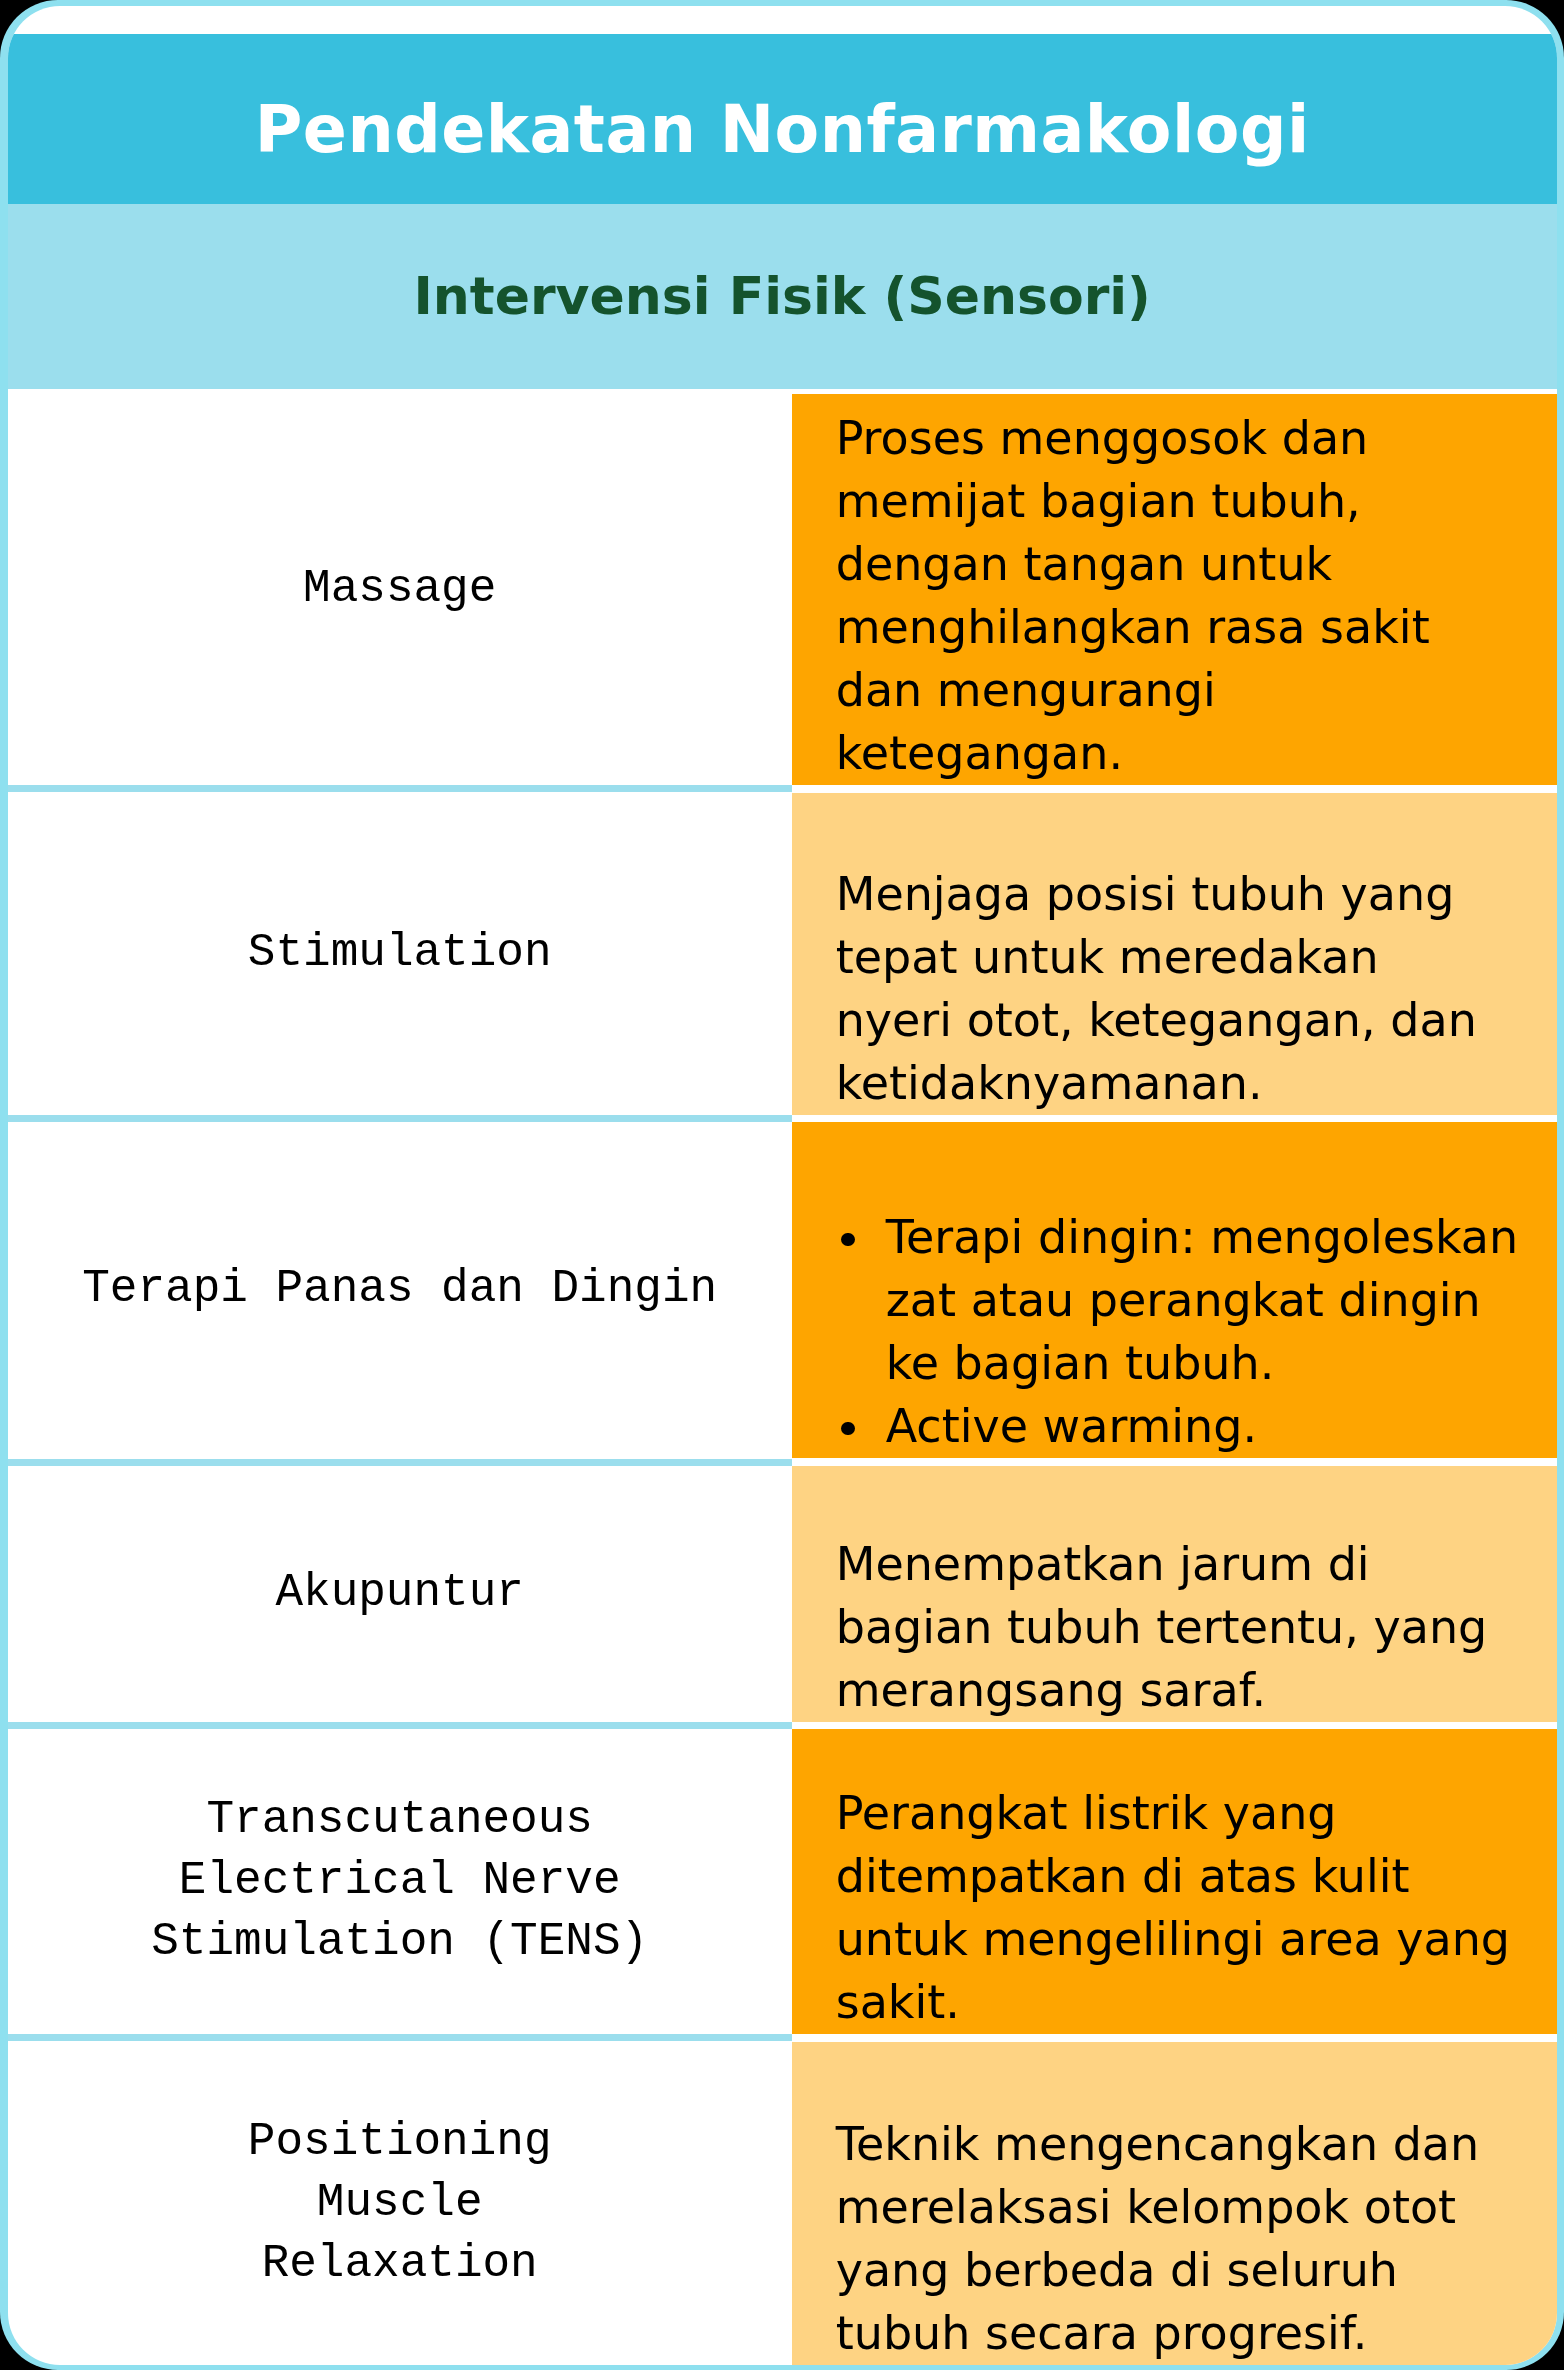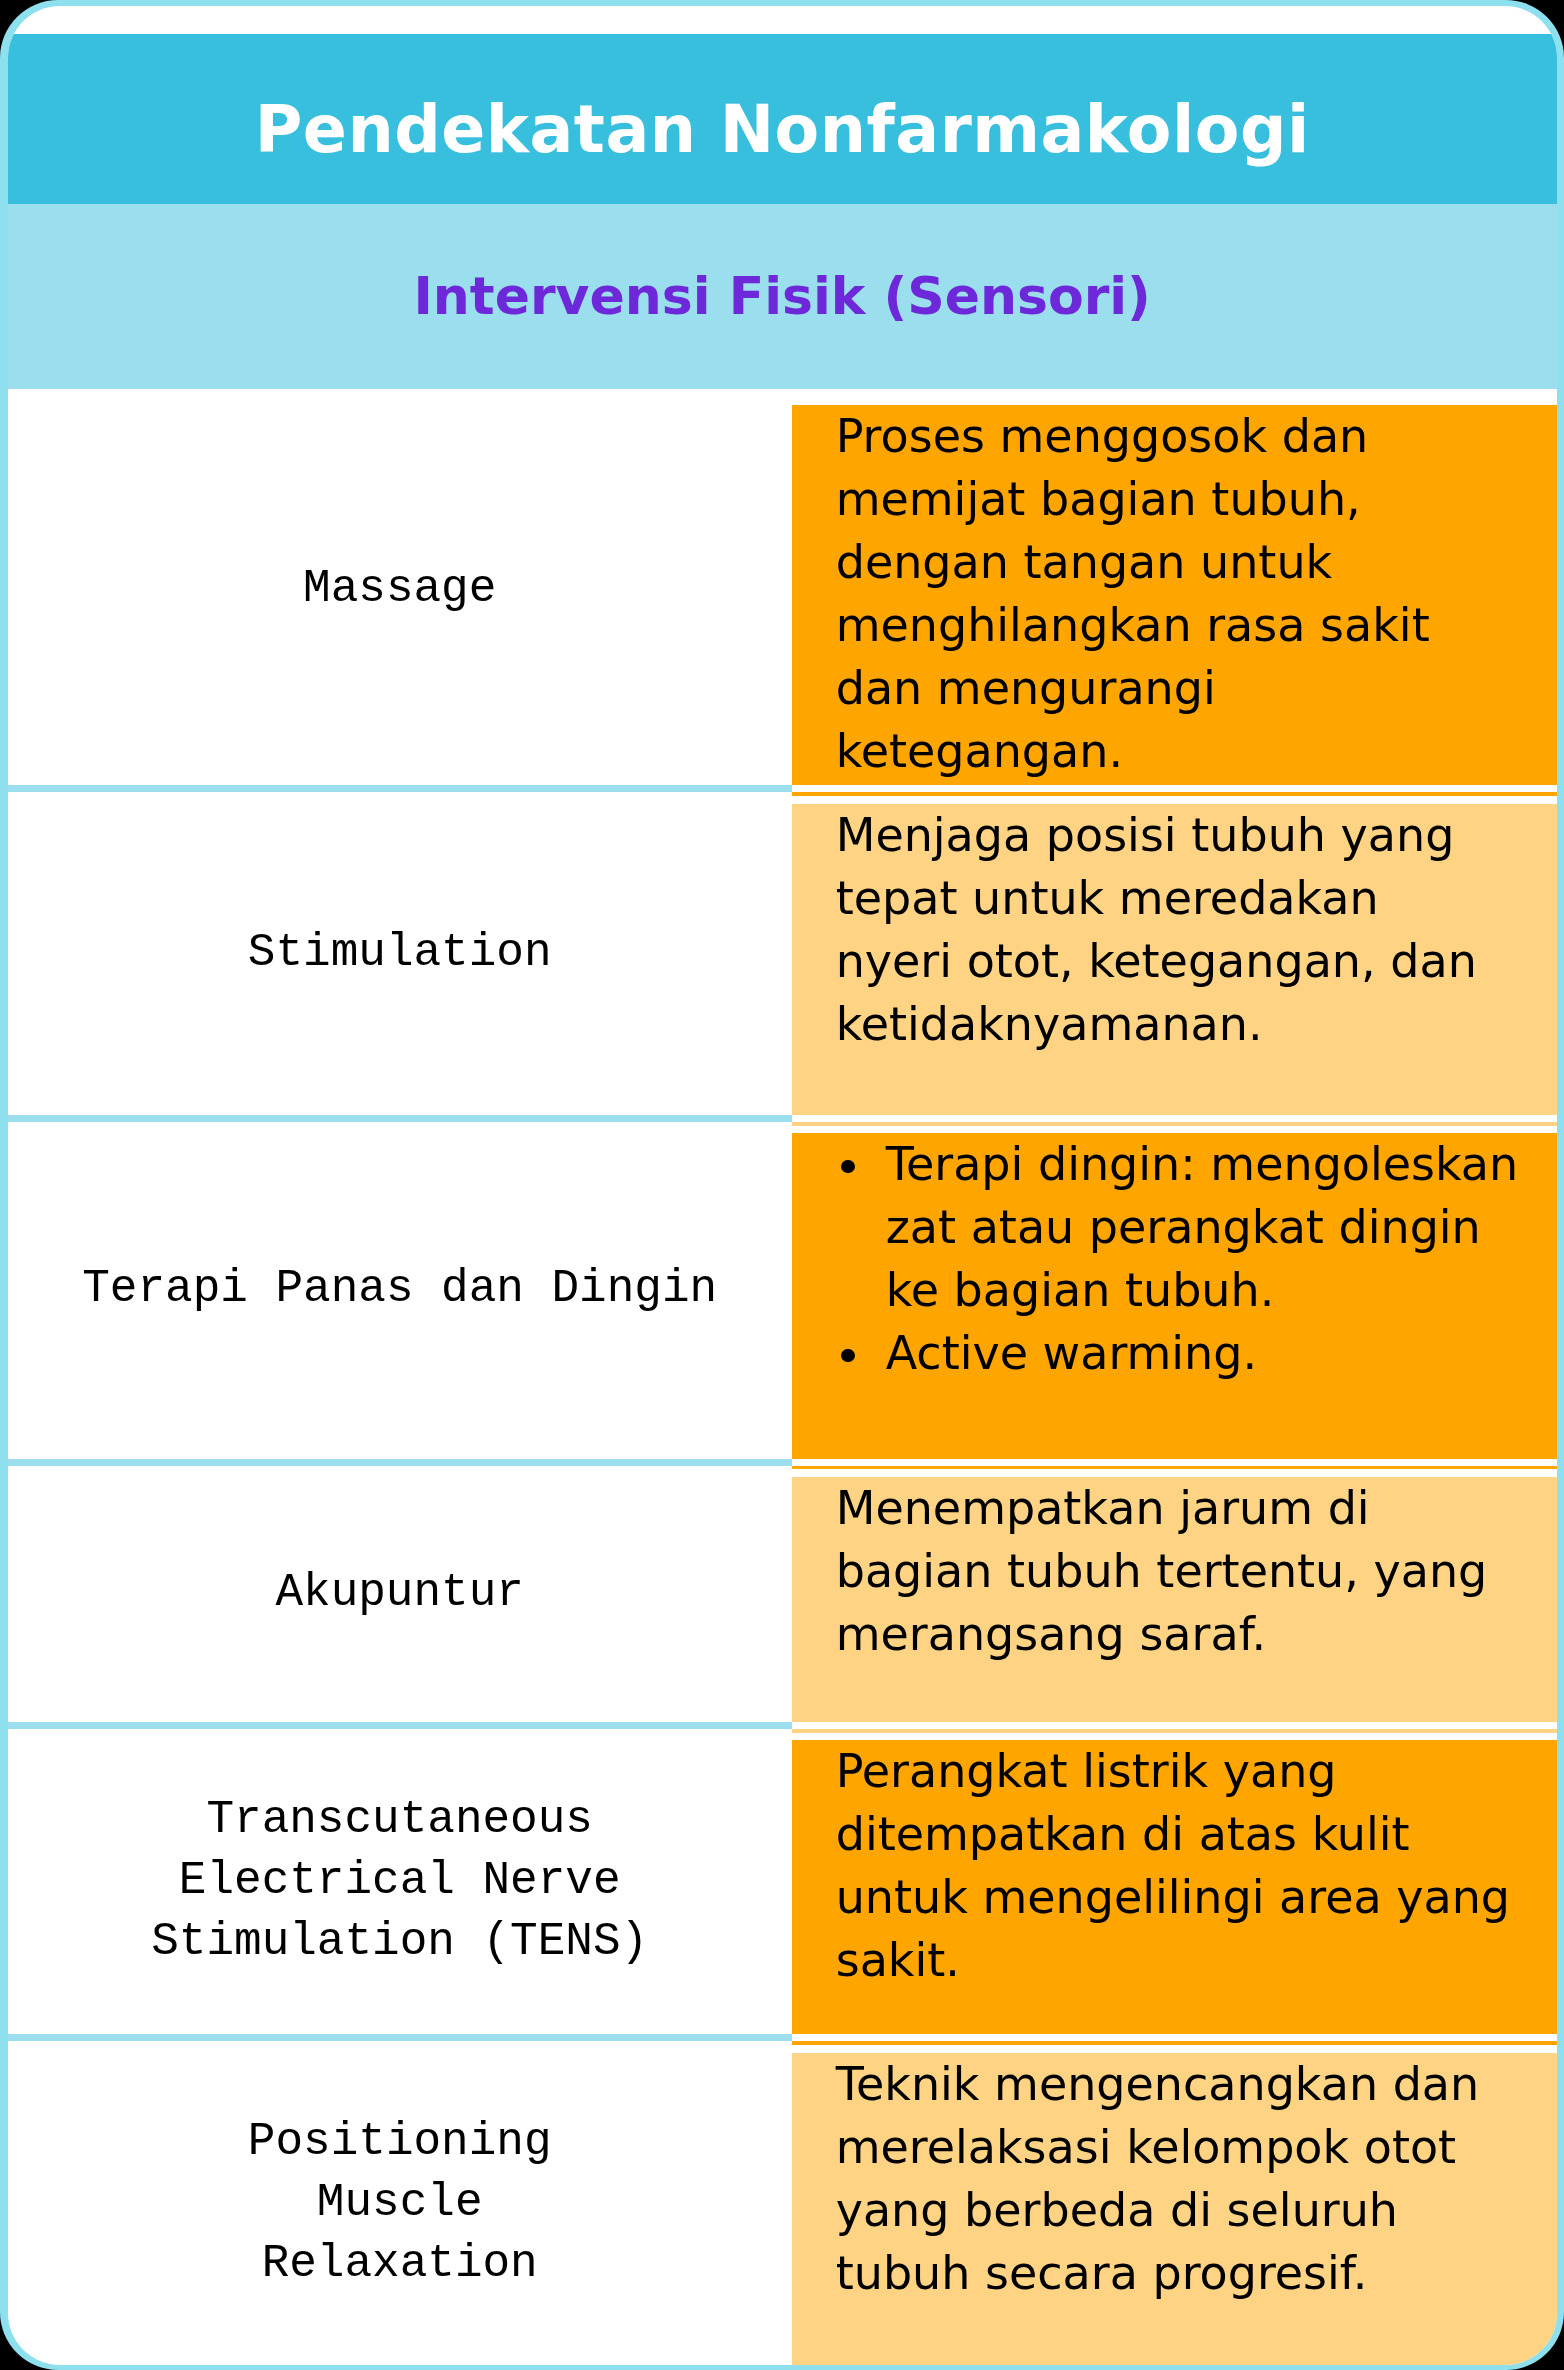--- a/index.html
+++ b/index.html
@@ -18,33 +18,33 @@
     }
     .header h1 {
       margin: 0; color: #fff; font-size: 65px; font-weight: bold; letter-spacing: 0.5px;
       font-family: "DejaVu Sans", sans-serif;
     }
     .subheader {
       position: absolute; left: 0; top: 198px; width: 100%; height: 185px;
       background: #9bdeed; display: flex; align-items: center; justify-content: center;
     }
     .subheader h2 {
-      margin: 4px; color: #6d28d9; font-size: 52px; font-weight: bold;
+      margin: 4px; color: #14532d; font-size: 52px; font-weight: bold;
       font-family: "DejaVu Sans", sans-serif;
     }
     .row { position: absolute; left: 0; width: 100%; }
     .cell-left {
       position: absolute; left: 0; top: 0; width: 784px; height: 100%;
       display: flex; align-items: center; justify-content: center; text-align: center;
       font-size: 46px; line-height: 61px; color: #000;
       font-family: Liberation Mono, monospace; font-weight: normal;
     }
     .cell-right {
-      position: absolute; left: 784px; top: 11px; width: 765px; height: 100%;
-      display: flex; align-items: flex-start;
+      position: absolute; left: 784px; top: 0; width: 765px; height: 100%;
+      display: flex; align-items: flex-end;
       font-size: 46px; line-height: 63px; color: #000; box-sizing: border-box;
       padding-left: 44px; padding-right: 10px;
       font-family: "DejaVu Sans", sans-serif;
     }
     .dark { background: #fea500; }
     .light { background: #fed383; }
     .sep-left { position: absolute; left: 0; width: 784px; height: 7.7px; background: #9bdeed; }
     .sep-right { position: absolute; left: 784px; width: 765px; height: 7.7px; background: #fff; }
     .cell-right p { margin: 0; }
     ul.bullets { margin: 0; padding: 0; list-style: none; }

